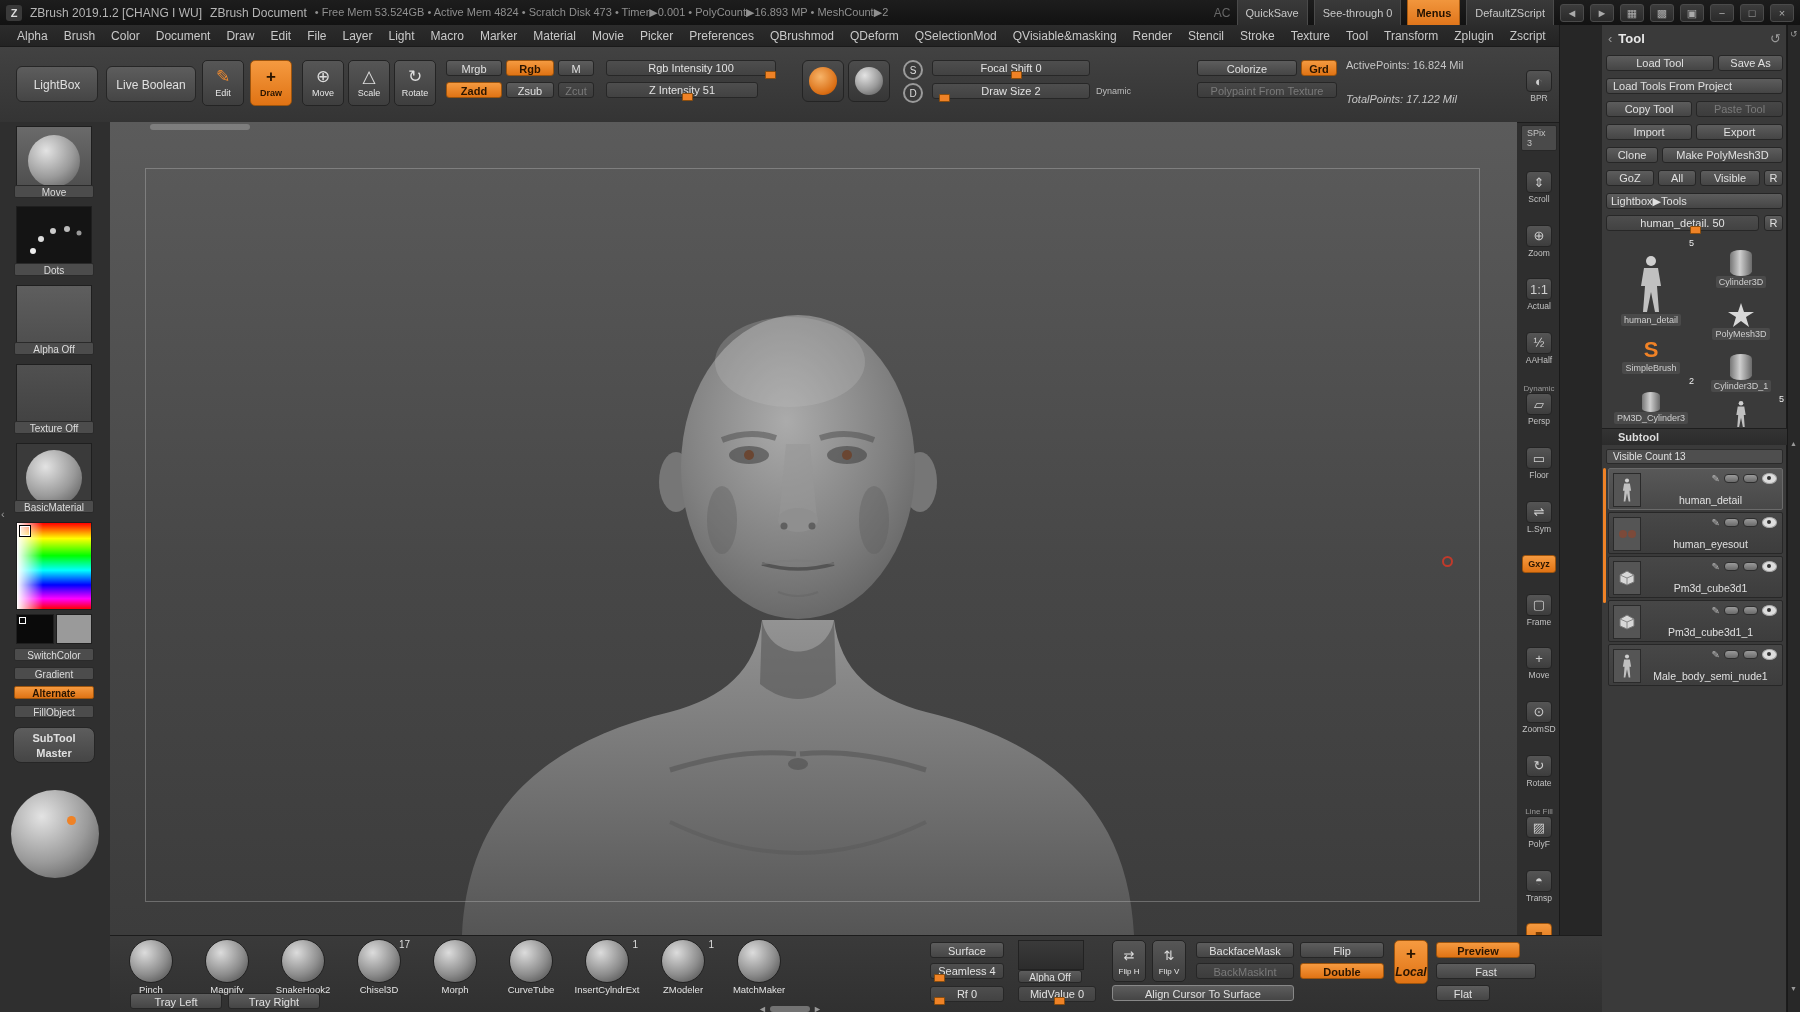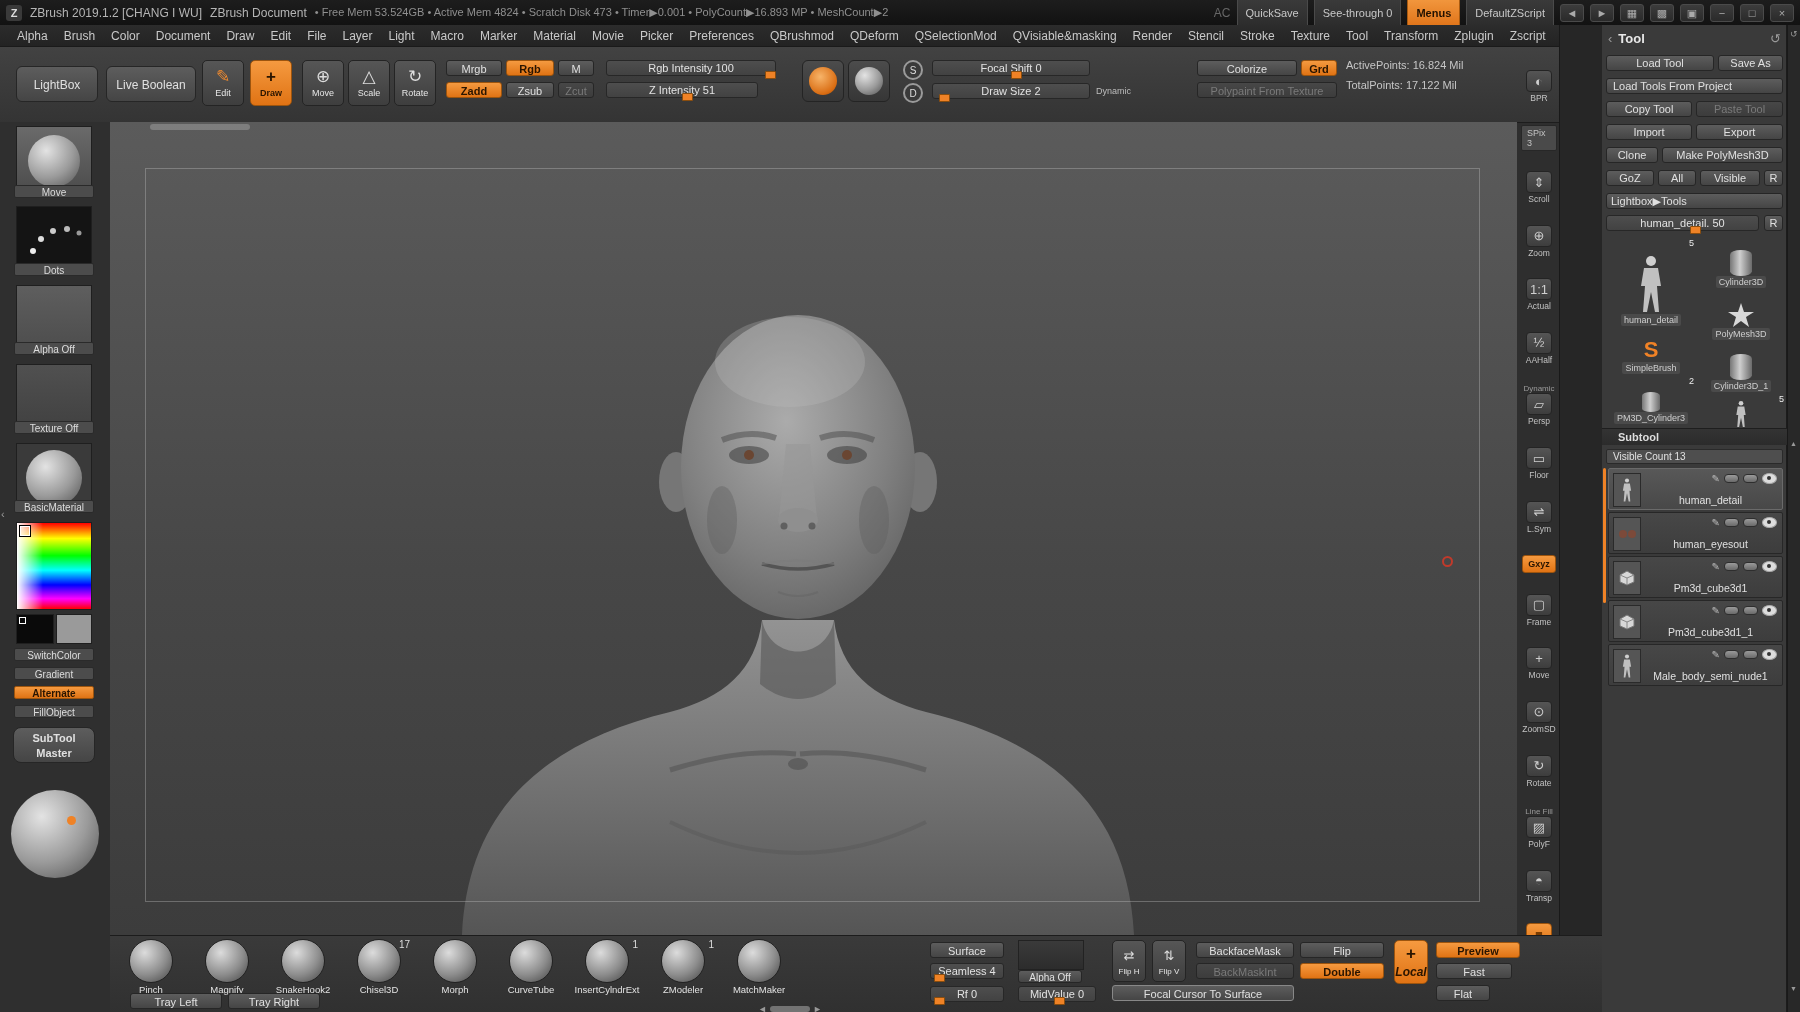--- a/index.html
+++ b/index.html
@@ -230,21 +230,21 @@
       <span>Draw Size 2</span>
       <i class="hd" style="left:4%;"></i>
     </div>
     <span class="shelf-text" style="left:1096px;top:39px;font-size:9px;color:#bdbdbd;">Dynamic</span>
 
     <div class="btn" style="left:1197px;top:13px;width:100px;">Colorize</div>
     <div class="btn or" style="left:1301px;top:13px;width:36px;">Grd</div>
     <div class="btn dis" style="left:1197px;top:35px;width:140px;">Polypaint From Texture</div>
 
     <span class="shelf-text" style="left:1346px;top:12px;">ActivePoints: 16.824 Mil</span>
-    <span class="shelf-text" style="left:1346px;top:32px;">TotalPoints: 17.122 Mil</span>
+    <span class="shelf-text" style="left:1346px;top:46px;font-style:italic;">TotalPoints: 17.122 Mil</span>
   </div>
 
   <div class="abs lefttray">
     <div class="lt-thumb" style="top:4px;height:72px;background:linear-gradient(#6a6a6a,#4a4a4a);">
       <div class="sphere" style="width:52px;height:52px;margin:8px auto 0;"></div>
     </div>
     <div class="lt-label" style="top:63px;">Move</div>
 
     <div class="lt-thumb" style="top:84px;height:70px;background:#141414;">
       <svg width="74" height="68">
@@ -679,32 +679,32 @@
       <span class="glyph" style="font-size:13px;">⇄</span>
       <span class="tlabel" style="font-size:8px;">Flip H</span>
     </div>
     <div class="tile" style="left:1042px;top:4px;width:34px;height:42px;">
       <span class="glyph" style="font-size:13px;">⇅</span>
       <span class="tlabel" style="font-size:8px;">Flip V</span>
     </div>
 
     <div class="btn" style="left:1086px;top:6px;width:98px;">BackfaceMask</div>
     <div class="btn dis" style="left:1086px;top:27px;width:98px;">BackMaskInt</div>
-    <div class="btn" style="left:1002px;top:49px;width:182px;border-color:#888;">Focal Cursor To Surface</div>
+    <div class="btn" style="left:1002px;top:49px;width:182px;border-color:#888;">Align Cursor To Surface</div>
 
     <div class="btn" style="left:1190px;top:6px;width:84px;">Flip</div>
     <div class="btn or" style="left:1190px;top:27px;width:84px;">Double</div>
 
     <div class="tile orange" style="left:1284px;top:4px;width:34px;height:44px;">
       <span class="glyph">+</span>
       <span class="tlabel" style="font-size:12px;font-style:italic;">Local</span>
     </div>
 
     <div class="btn or" style="left:1326px;top:6px;width:84px;">Preview</div>
-    <div class="btn" style="left:1326px;top:27px;width:76px;">Fast</div>
+    <div class="btn" style="left:1326px;top:27px;width:100px;">Fast</div>
     <div class="btn" style="left:1326px;top:49px;width:54px;">Flat</div>
 
     <span class="small-icon" style="left:648px;top:68px;">◄</span>
     <div class="mini-scroll" style="left:660px;top:70px;width:40px;height:6px;"></div>
     <span class="small-icon" style="left:703px;top:68px;">►</span>
   </div>
 
 </div>
 
 </body></html>

